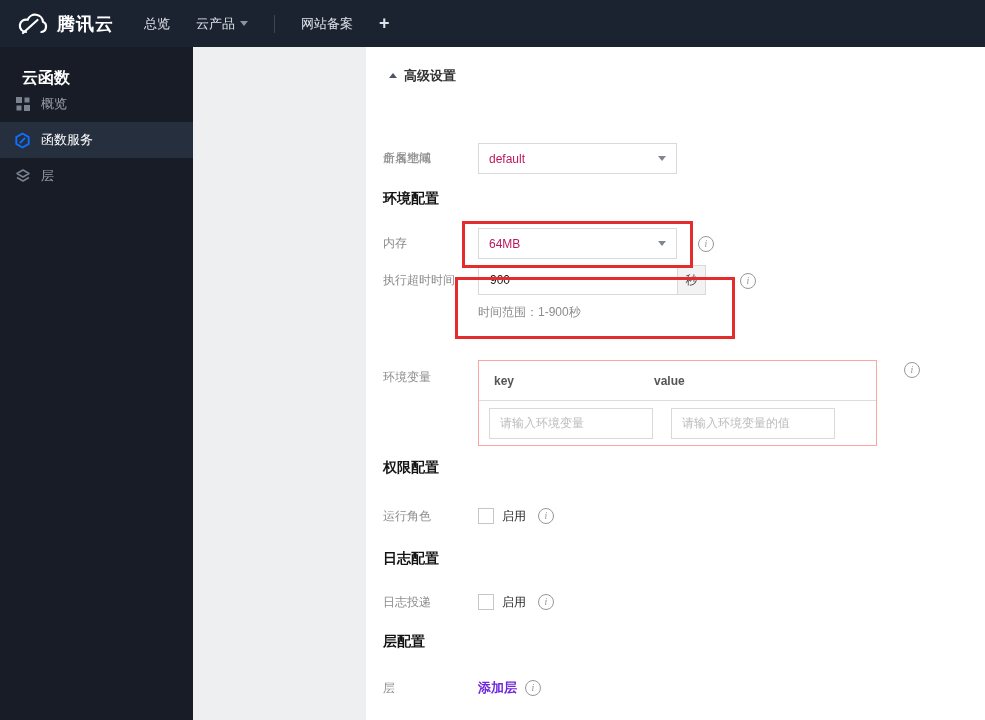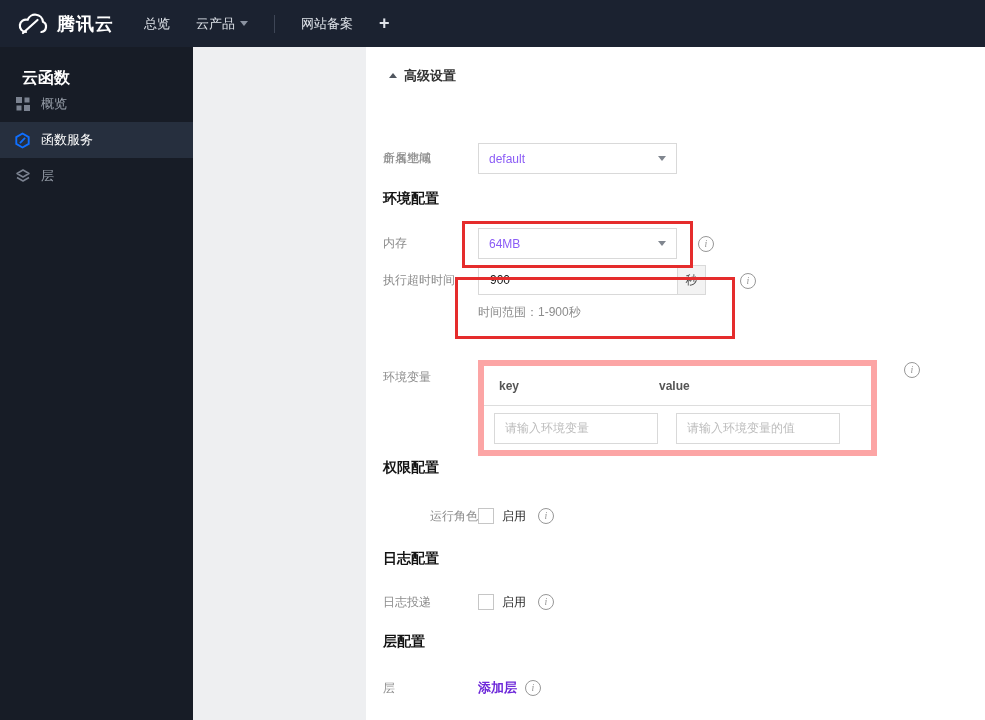--- a/index.html
+++ b/index.html
@@ -26,32 +26,32 @@
   .gutter{position:absolute;left:193px;top:47px;width:173px;height:673px;background:#eeeff1;}
   
   .panel{position:absolute;left:366px;top:47px;width:619px;height:486px;background:#fff;}
   .sechead{position:absolute;left:17px;font-size:14px;font-weight:bold;color:#141414;}
   .frow{position:absolute;left:17px;display:flex;align-items:center;}
   .flabel{width:95px;font-size:12px;color:#8c8c8c;flex-shrink:0;}
   .adv{position:absolute;left:23px;top:20px;display:flex;align-items:center;cursor:pointer;font-size:13px;font-weight:bold;color:#333;}
   .tri-up{width:0;height:0;border:4px solid transparent;border-bottom:5px solid #50565f;margin-right:7px;margin-top:-5px;}
   .value-text{font-size:12px;color:#3c3c3c;}
   
-  .select{width:199px;height:31px;border:1px solid #d9d9d9;display:flex;align-items:center;justify-content:space-between;padding:0 10px;box-sizing:border-box;font-size:12px;color:#8b5cf6;background:#fff;cursor:pointer;}
+  .select{width:199px;height:31px;border:1px solid #d9d9d9;display:flex;align-items:center;justify-content:space-between;padding:0 10px;box-sizing:border-box;font-size:12px;color:#be185d;background:#fff;cursor:pointer;}
   .sel-caret{width:0;height:0;border:4px solid transparent;border-top:5px solid #80868f;margin-top:4px;}
   
   .igroup{display:flex;height:30px;}
   .igroup input{width:199px;height:30px;border:1px solid #d9d9d9;border-right:none;padding:10px 11px;font-size:12px;color:#161616;box-sizing:border-box;outline:none;font-family:inherit;}
   .unit{width:29px;height:30px;border:1px solid #d9d9d9;background:#f3f3f3;display:flex;align-items:center;justify-content:center;font-size:12px;color:#444;box-sizing:border-box;}
   .hint{font-size:12px;color:#8c8c8c;margin-top:9px;}
   
   .info{width:14px;height:14px;border:1px solid #979797;border-radius:50%;color:#979797;font-size:10px;display:inline-flex;align-items:center;justify-content:center;line-height:1;flex-shrink:0;cursor:pointer;}
   .info::after{content:"i";font-family:"Liberation Serif",serif;font-style:italic;}
   
-  .envtable{width:399px;border:6px solid #fca5a5;box-sizing:border-box;background:#fff;}
+  .envtable{width:399px;border:1px solid #fca5a5;box-sizing:border-box;background:#fff;}
   .env-head{height:39px;border-bottom:1px solid #ddd;display:flex;align-items:center;font-size:12px;font-weight:bold;color:#555;}
   .env-col-key{padding-left:15px;width:175px;box-sizing:border-box;}
   .env-row{height:44px;display:flex;align-items:center;padding-left:10px;gap:18px;}
   .env-row input{width:164px;height:31px;border:1px solid #d9d9d9;padding:0 10px;font-size:12px;color:#161616;box-sizing:border-box;outline:none;font-family:inherit;}
   .env-row input::placeholder,.igroup input::placeholder{color:#bcbcbc;}
   
   .cb{width:16px;height:16px;border:1px solid #c6c6c6;background:#fff;box-sizing:border-box;cursor:pointer;flex-shrink:0;}
   .cb-label{margin-left:8px;font-size:12px;color:#262626;}
   .link{color:#6d28d9;font-size:13px;cursor:pointer;font-weight:bold;}
   
@@ -61,21 +61,21 @@
   
   .r-region{top:103px;height:16px;}
   .r-namespace{top:96px;height:31px;}
   .s-env{top:143px;}
   .r-memory{top:181px;height:31px;}
   .r-timeout{top:218px;align-items:flex-start;}
   .r-timeout .flabel{line-height:30px;}
   .r-envvars{top:313px;align-items:flex-start;}
   .r-envvars .flabel{padding-top:9px;}
   .s-perm{top:412px;}
-  .r-runrole{top:461px;height:16px;text-align:right;}
+  .r-runrole{top:461px;height:16px;}
   .s-log{top:503px;}
   .r-logdel{top:547px;height:16px;}
   .s-layer{top:586px;}
   .r-layer{top:633px;height:16px;}
   .ml21{margin-left:21px;} .ml34{margin-left:34px;} .ml27{margin-left:27px;margin-top:2px;align-self:flex-start;}
   .ml12{margin-left:12px;} .ml8{margin-left:8px;}
 </style>
 </head>
 <body>
 

